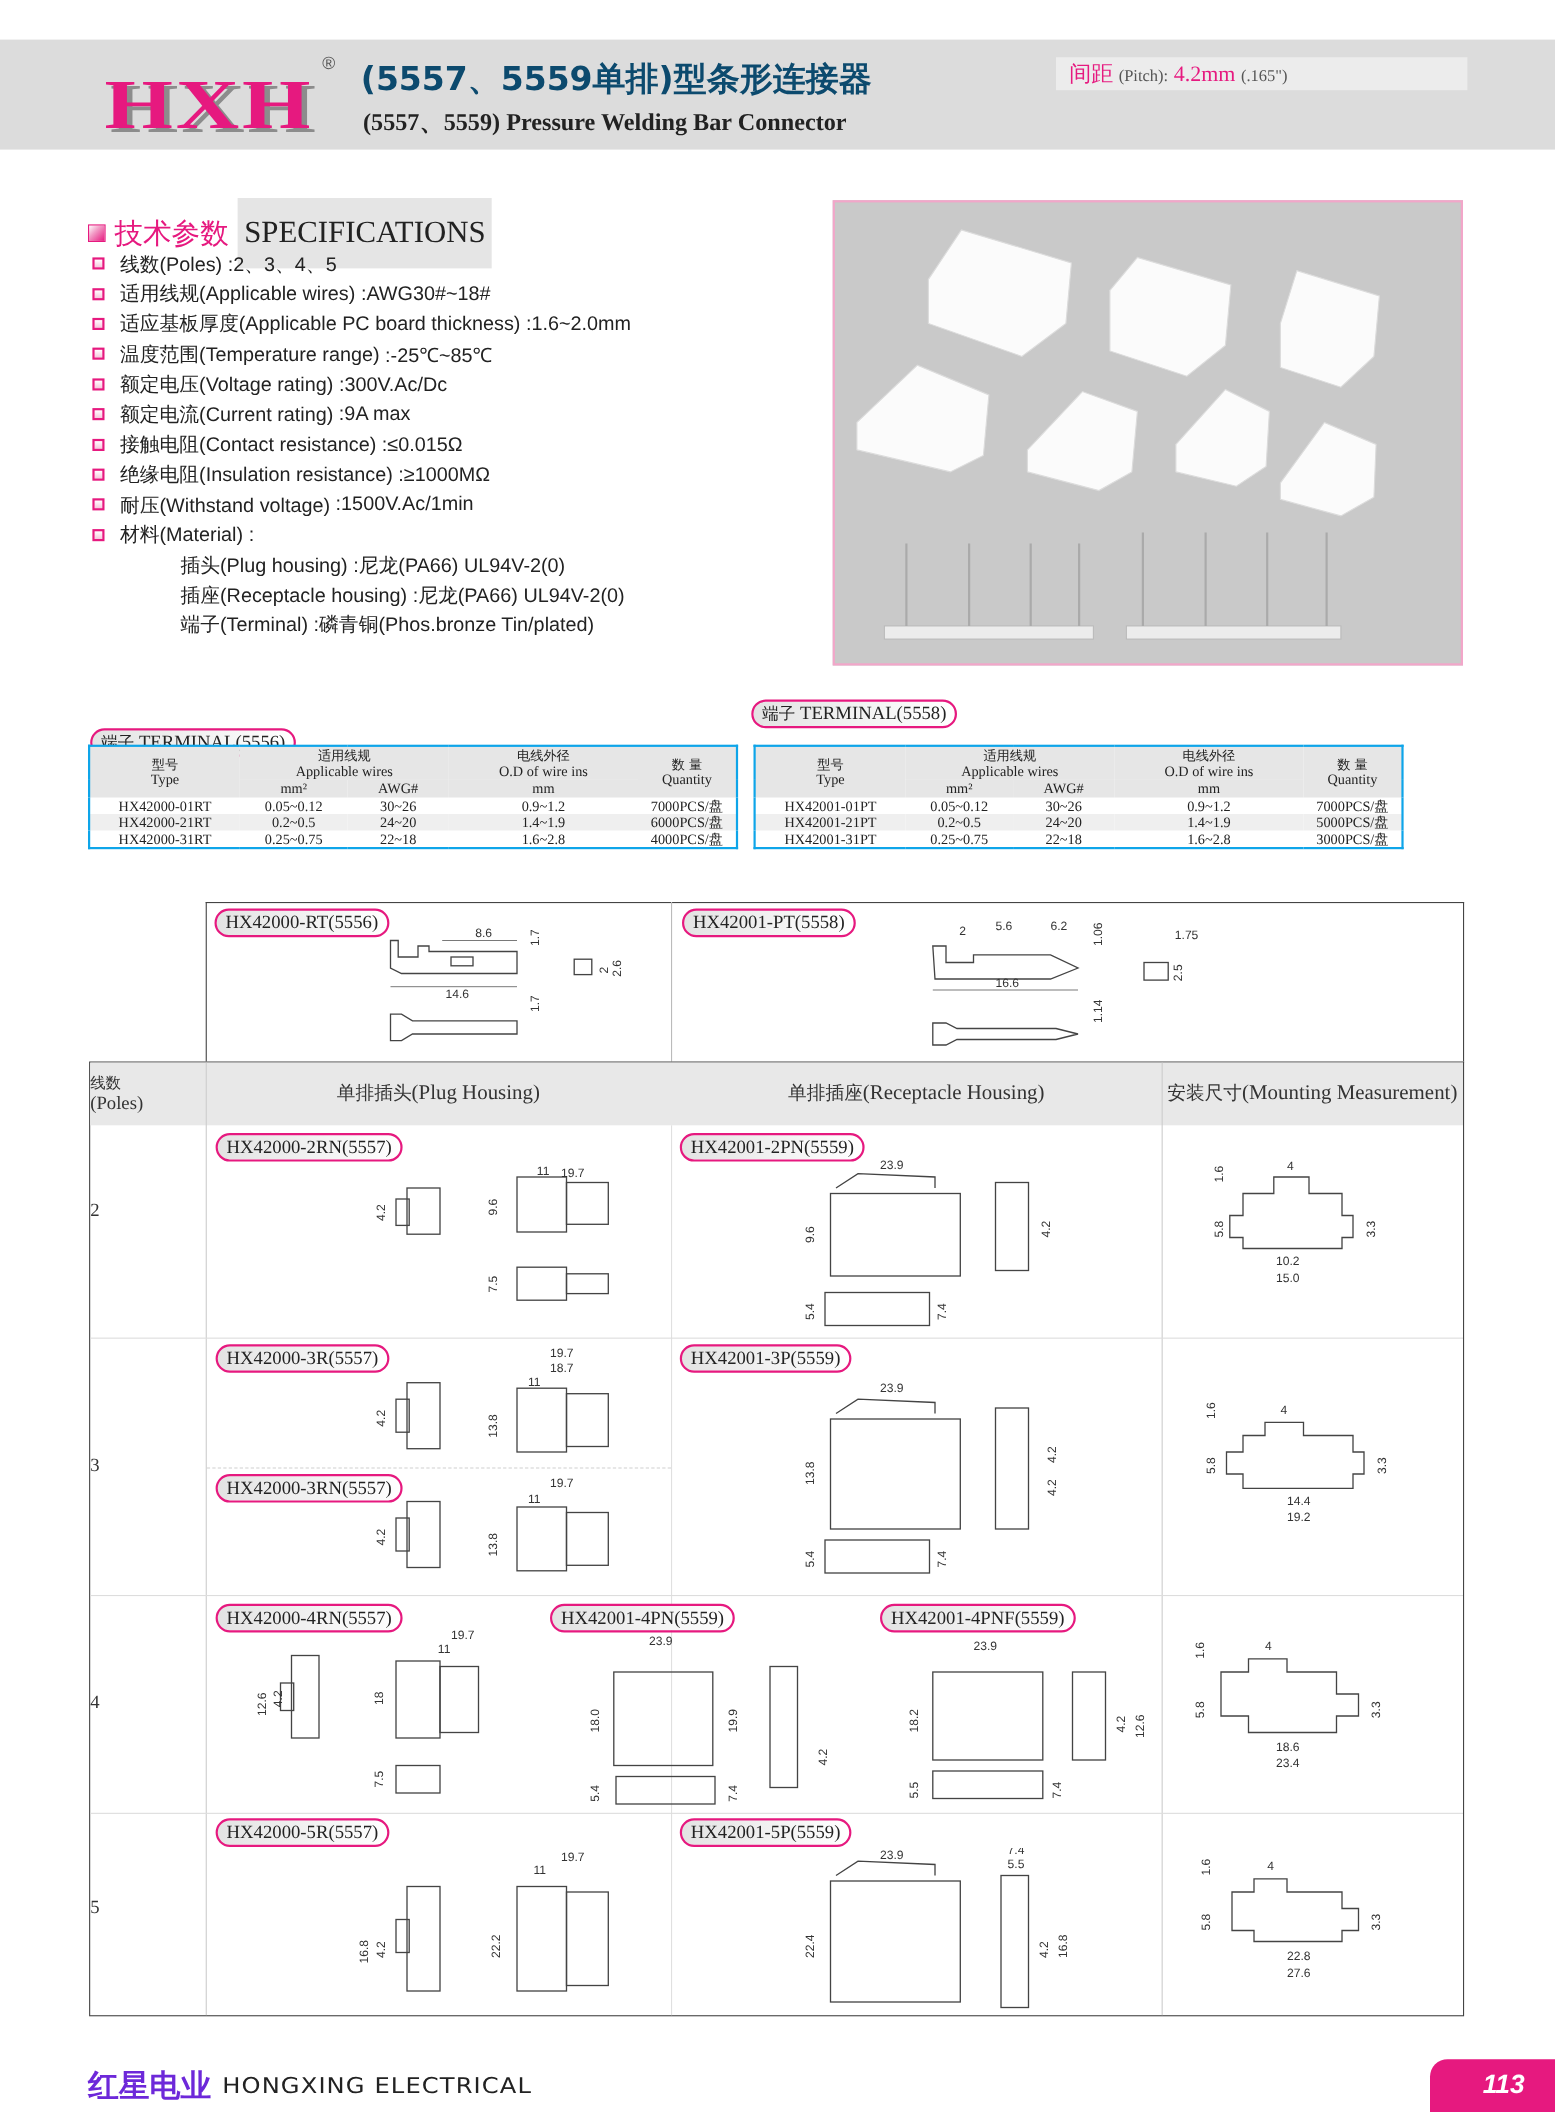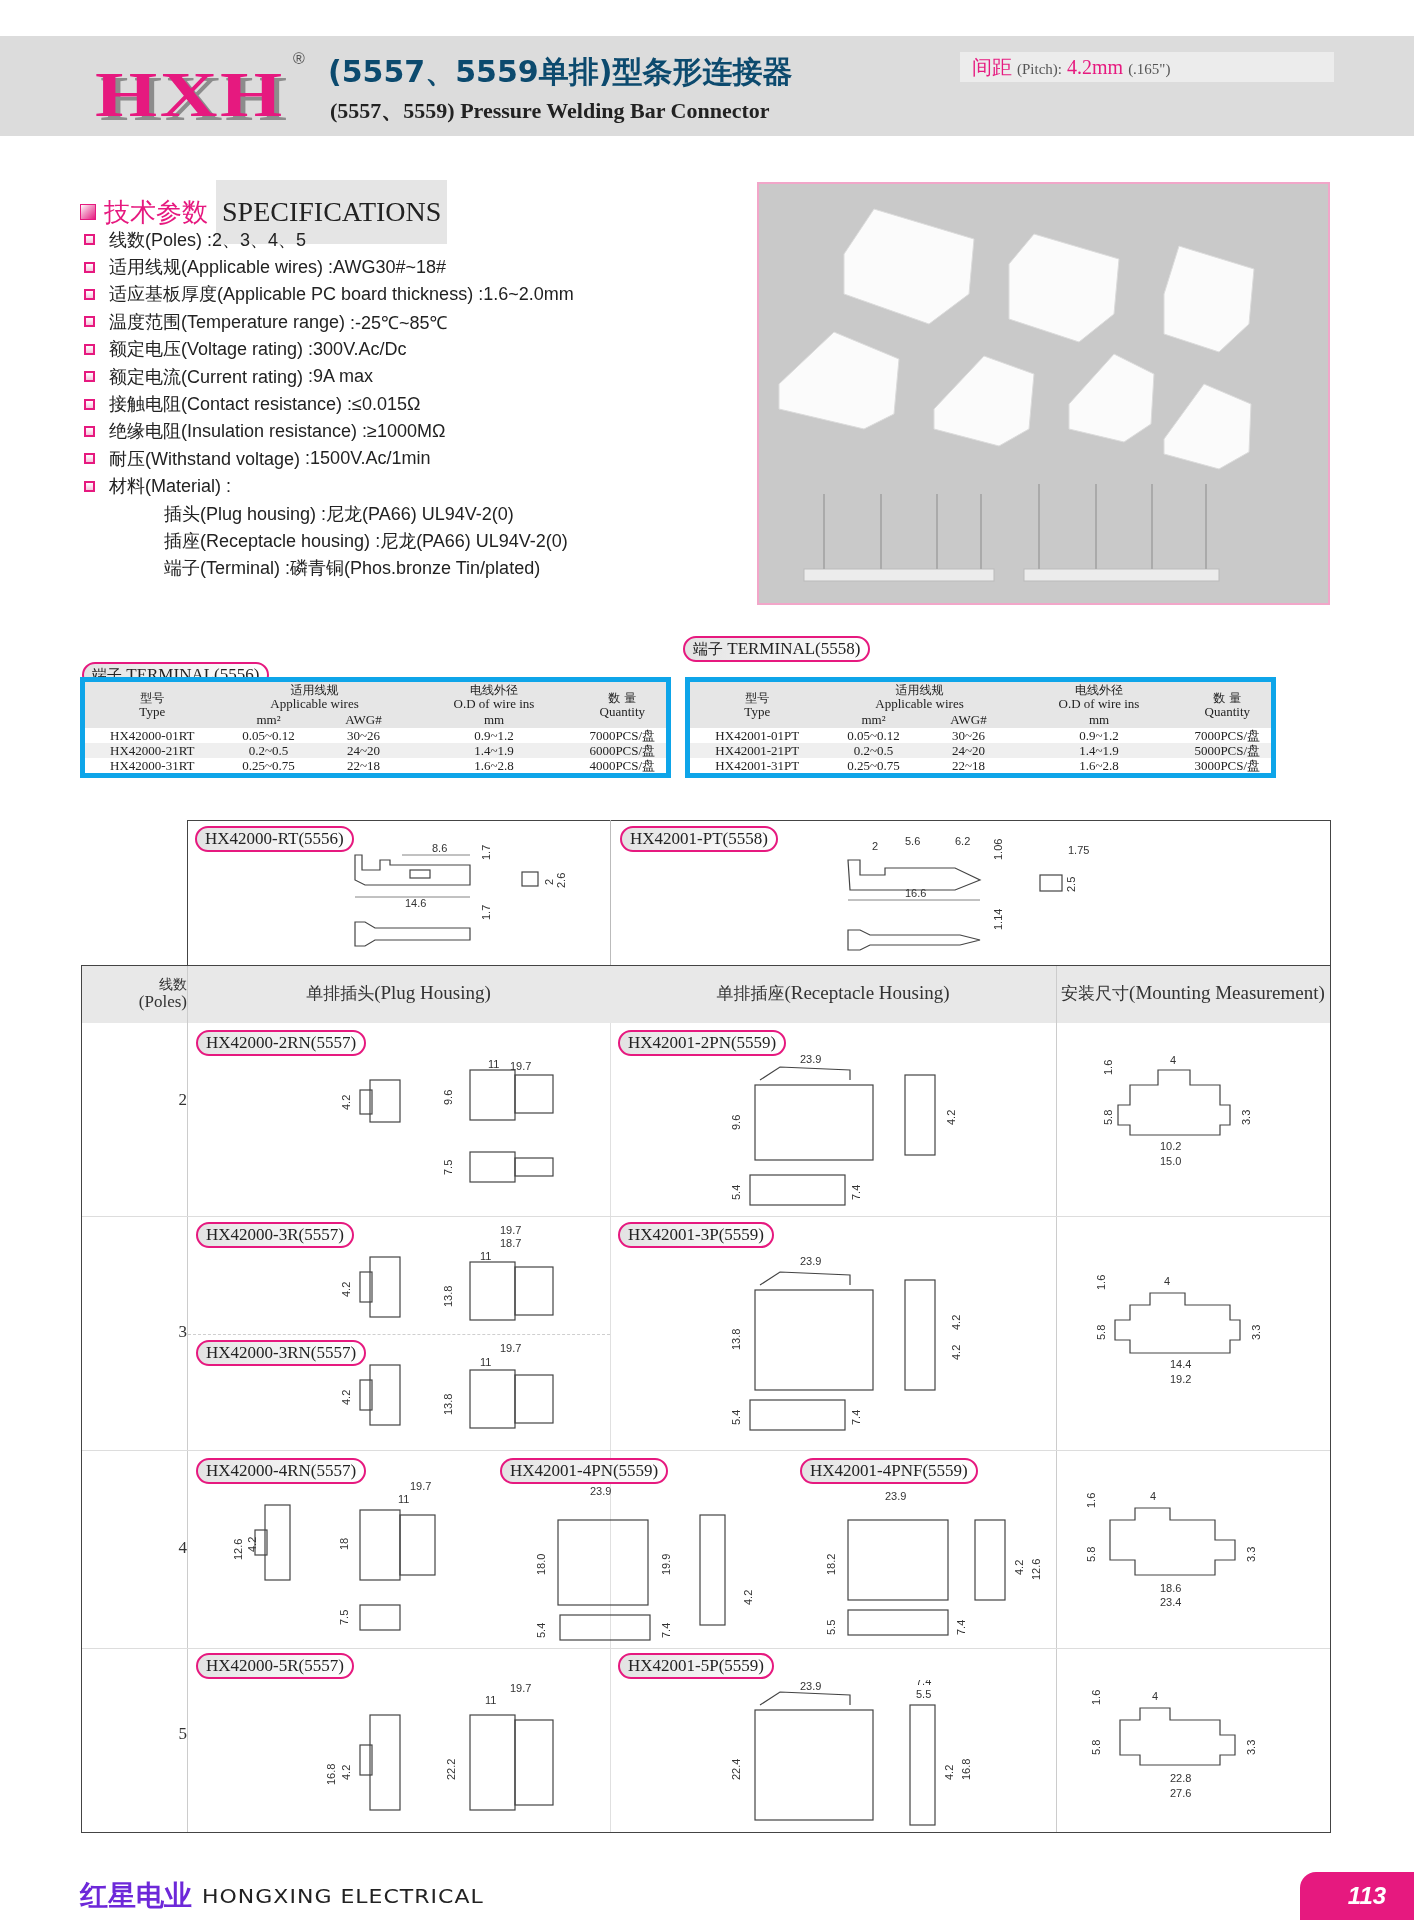--- a/index.html
+++ b/index.html
@@ -19,31 +19,31 @@
 .spec-cn{font-family:"DejaVu Sans",sans-serif;font-size:26px;color:#e6197f;margin-right:8px}
 .spec-en{font-size:28px;background:#e5e5e5;padding:16px 6px;color:#222}
 .spec-list{left:84px;top:226px;font-family:"Liberation Sans",sans-serif;font-size:18px;color:#222}
 .spec-row{height:27.4px;display:flex;align-items:center;white-space:nowrap}
 .bul{width:11px;height:11px;border:2px solid #e6197f;background:linear-gradient(#fff,#f6c6dd);margin-right:14px;flex:none}
 .spec-sub{padding-left:80px}
 .photo{left:757px;top:182px;width:573px;height:423px;background:#c9c9c9;border:2px solid #f2a6c9;overflow:hidden}
 
 .pill{border:2px solid #e6197f;border-radius:14px;background:linear-gradient(90deg,#e3e3e3,#fff);padding:1px 8px;font-size:17px;white-space:nowrap;display:inline-block;color:#222}
 .pill .cn{font-family:"DejaVu Sans",sans-serif;font-size:15px}
-table.tt{border-collapse:collapse;font-size:13px;border:5px solid #0ea5e9;text-align:center}
+table.tt{border-collapse:collapse;font-size:13px;border:2px solid #0ea5e9;text-align:center}
 table.tt th{font-weight:normal;background:#e6e6e6;line-height:14px;padding:1px 0}
 table.tt td{line-height:15px;padding:0}
 table.tt tr.alt td{background:#efefef}
 table.tt .cn{font-family:"DejaVu Sans",sans-serif;font-size:12px}
 
 .frame{border:1.5px solid #444}
 .grey{background:#e8e8e8}
 .dlabel{font-size:19px;text-align:center;color:#333}
 .dlabel .cn{font-family:"DejaVu Sans",sans-serif;font-size:17px}
-.poles{font-size:17px;color:#333;text-align:right}
+.poles{font-size:17px;color:#333;text-align:left}
 .dash-h{border-top:1.5px dashed #cfcfcf}
 svg text{font-family:"Liberation Sans",sans-serif;font-size:11px;fill:#333}
 
 .foot-cn{left:80px;top:1877px;font-size:28px;font-weight:bold;color:#6d28d9;font-family:"DejaVu Sans",sans-serif}
 .foot-en{left:202px;top:1884px;font-size:22px;font-family:"DejaVu Sans",sans-serif;letter-spacing:1px;color:#222;transform:scaleY(0.9)}
 .pagenum{left:1300px;top:1872px;width:134px;height:48px;background:#e6197f;border-radius:16px 0 0 0;color:#fff;font-size:24px;font-weight:bold;font-style:italic;font-family:"Liberation Sans",sans-serif;text-align:center;line-height:48px}
 </style>
 </head>
 <body>
 

